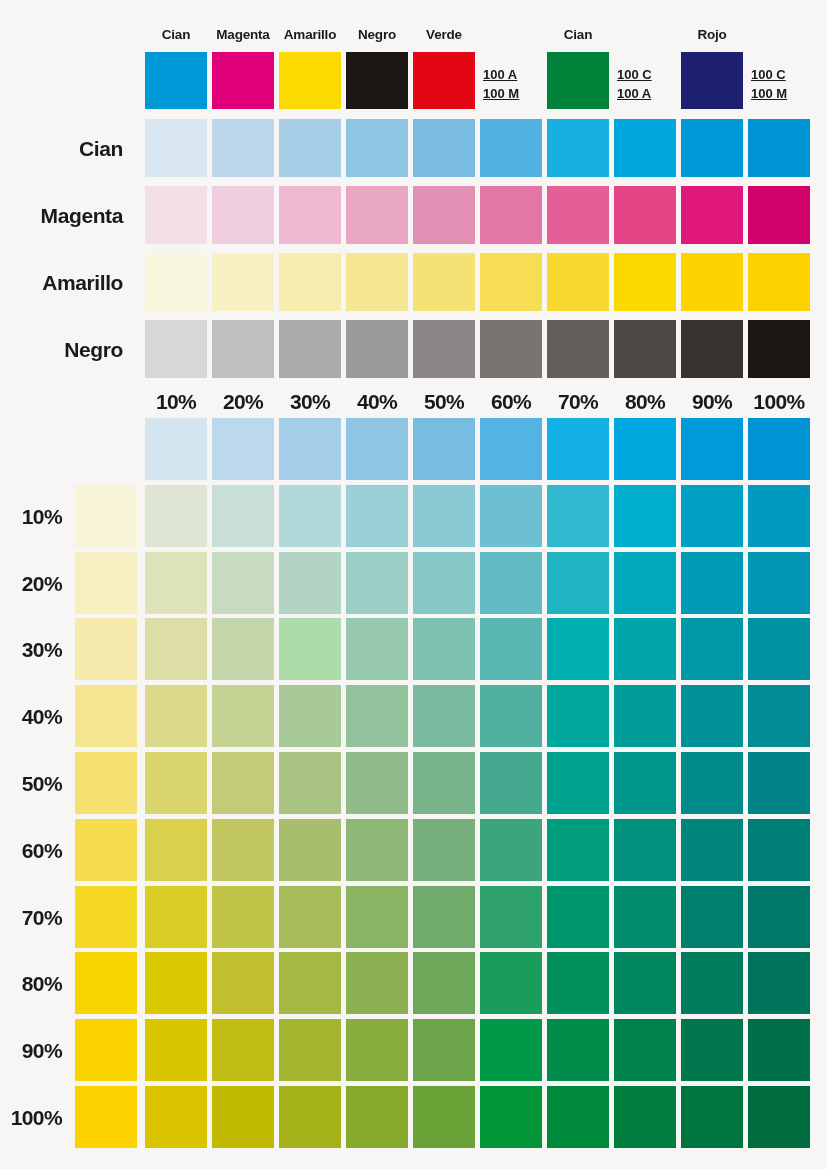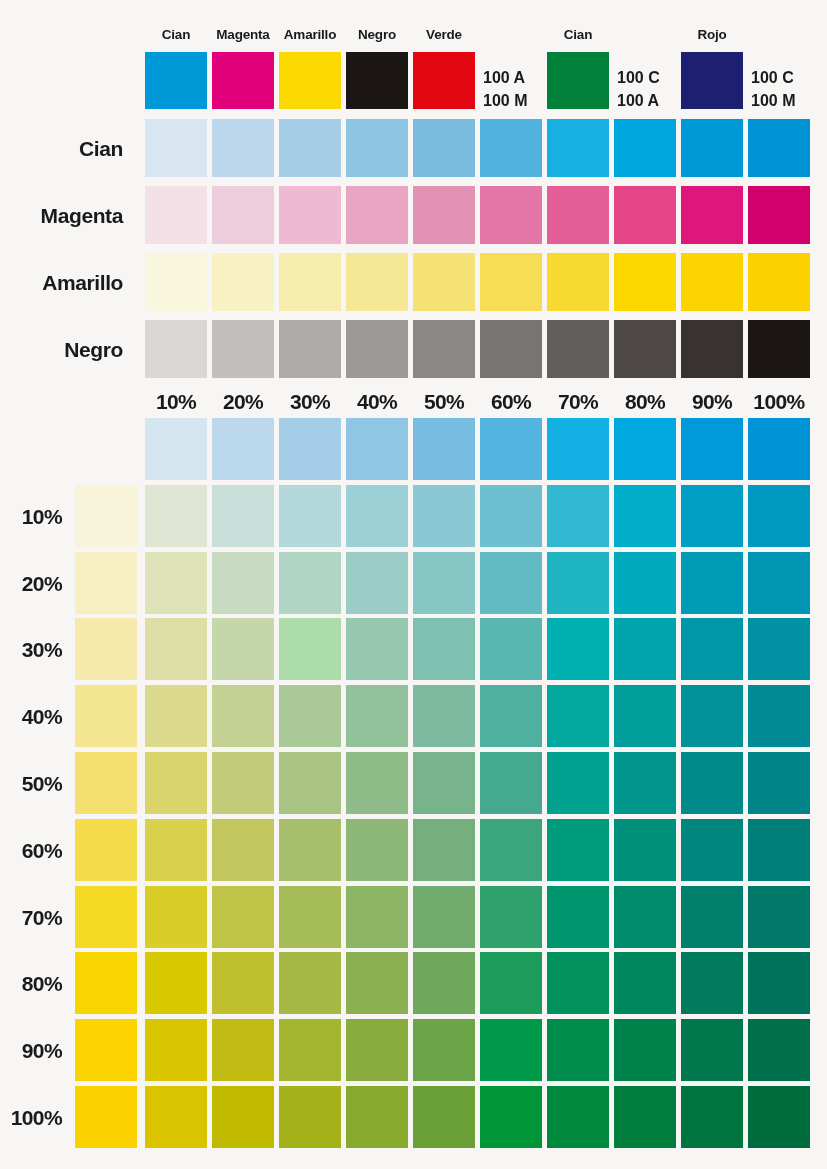--- a/index.html
+++ b/index.html
@@ -58,24 +58,25 @@
     letter-spacing: -0.6px;
   }
 
   .pct-row {
     font-size: 21px;
     text-align: right;
     letter-spacing: -0.6px;
   }
 
   .note {
-    font-size: 16px;
+    font-size: 13px;
     font-weight: bold;
     line-height: 1.45;
     white-space: nowrap;
+    text-decoration: underline;
   }
 </style>
 </head>
 <body>
 
 <div id="sheet">
     <div class="lbl col-head" style="left: 145px; top: 28px; width: 62px;">Cian</div>
     <div class="sw" style="left: 145px; top: 52px; height: 57px; background: rgb(0, 153, 216);"></div>
     <div class="lbl col-head" style="left: 212px; top: 28px; width: 62px;">Magenta</div>
     <div class="sw" style="left: 212px; top: 52px; height: 57px; background: rgb(226, 0, 122);"></div>

